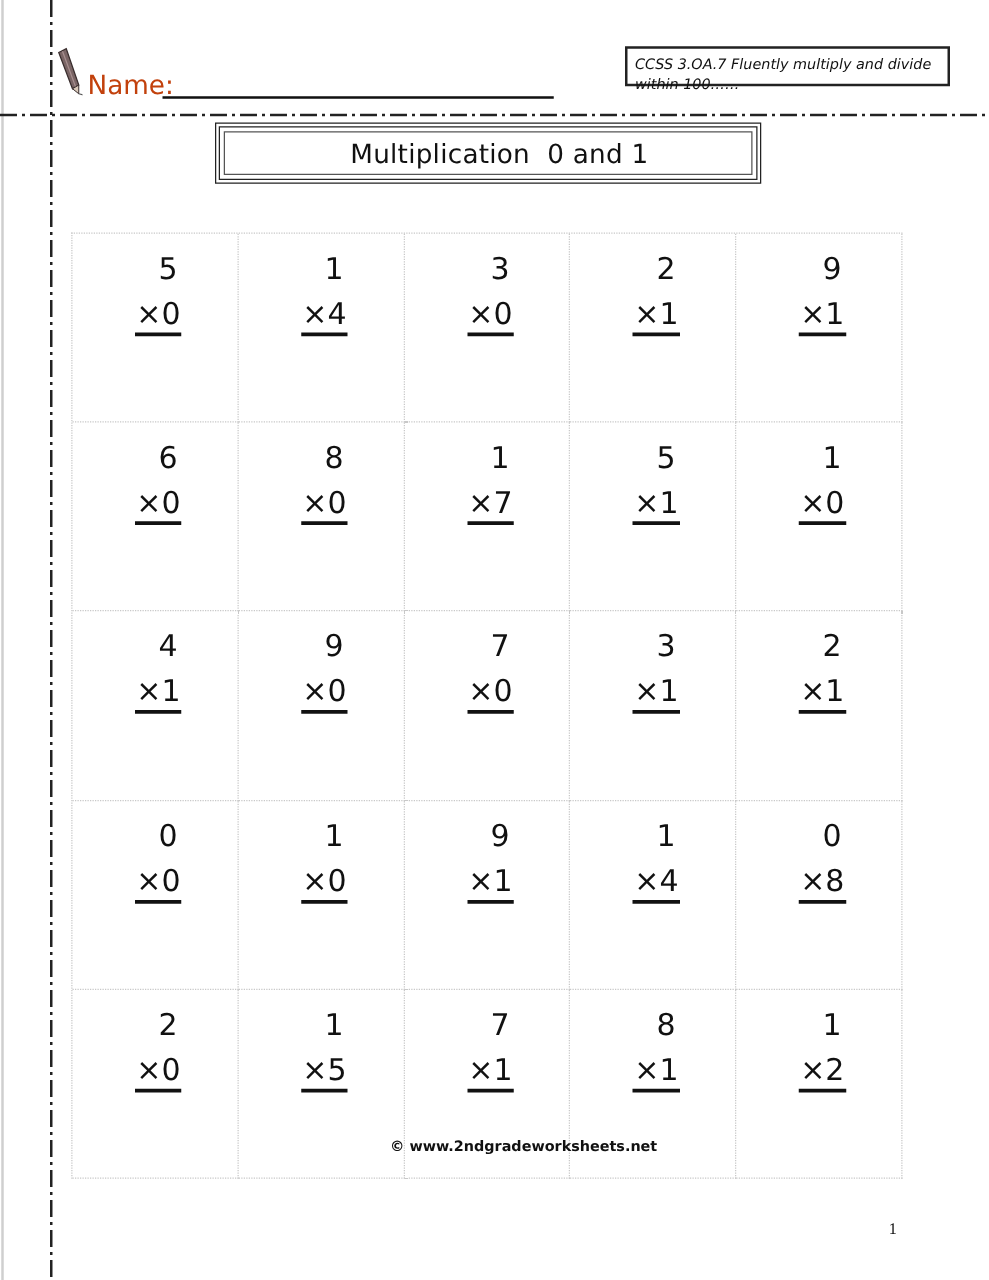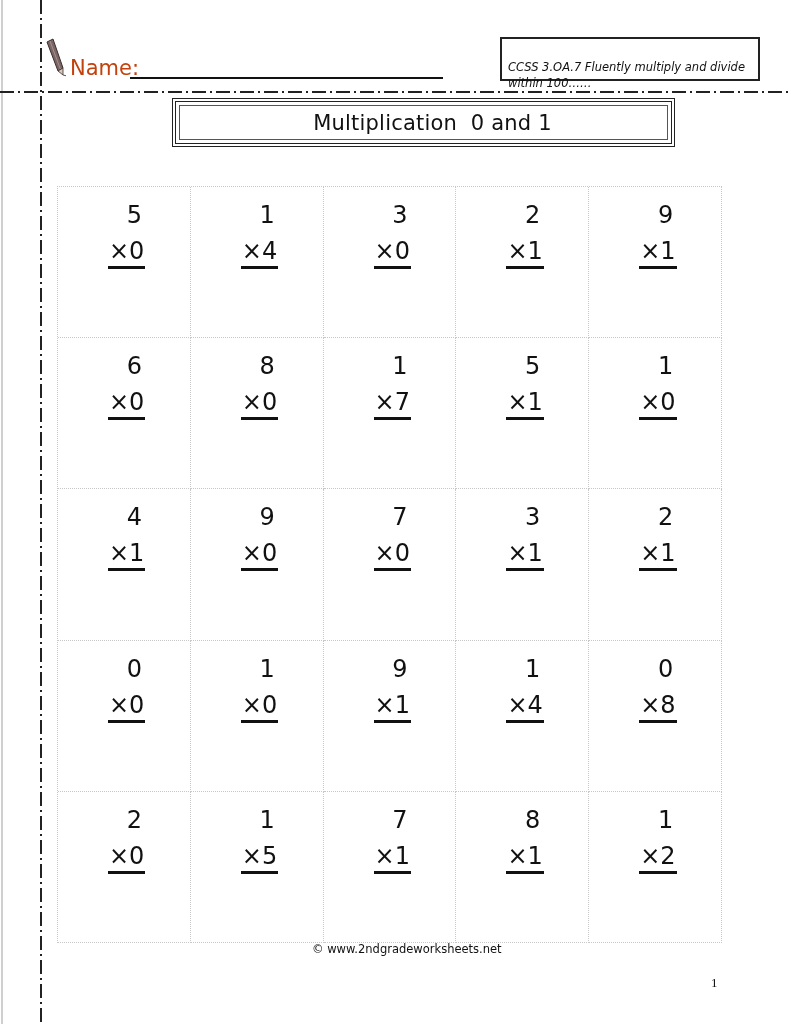--- a/index.html
+++ b/index.html
@@ -62,30 +62,30 @@
       left: 130px; top: 77px;
       width: 313px; height: 2px;
       background: #111;
     }
     .standard-box {
       position: absolute;
       left: 500px; top: 37px;
       width: 260px; height: 32px;
       border: 2px solid #222;
       box-sizing: border-box;
-      padding: 20px 6px;
+      padding: 4px 6px;
       font-size: 11.5px;
       line-height: 16px;
       font-style: italic;
       color: #111;
     }
     .title-box {
       position: absolute;
       left: 172px; top: 98px;
-      width: 503px; height: 49px;
+      width: 437px; height: 49px;
       box-sizing: border-box;
       border: 4px double #222;
       outline: 1px solid #555;
       outline-offset: -8px;
       display: flex;
       align-items: center;
       justify-content: center;
       padding-left: 18px;
     }
     .title-text {
@@ -124,23 +124,24 @@
       padding-right: 2px;
     }
     .bottom-num {
       display: inline-block;
       border-bottom: 3px solid #111;
       line-height: 30px;
       padding: 0 1px;
     }
     .footer {
       position: absolute;
-      left: 312px; top: 942px;
+      left: 312px; top: 910px;
       font-size: 11.5px;
       color: #111;
+      font-weight: bold;
     }
     .page-num {
       position: absolute;
       left: 711px; top: 975px;
       font-family: "Liberation Serif", serif;
       font-size: 13px;
       color: #111;
     }
   </style>
 </head>

